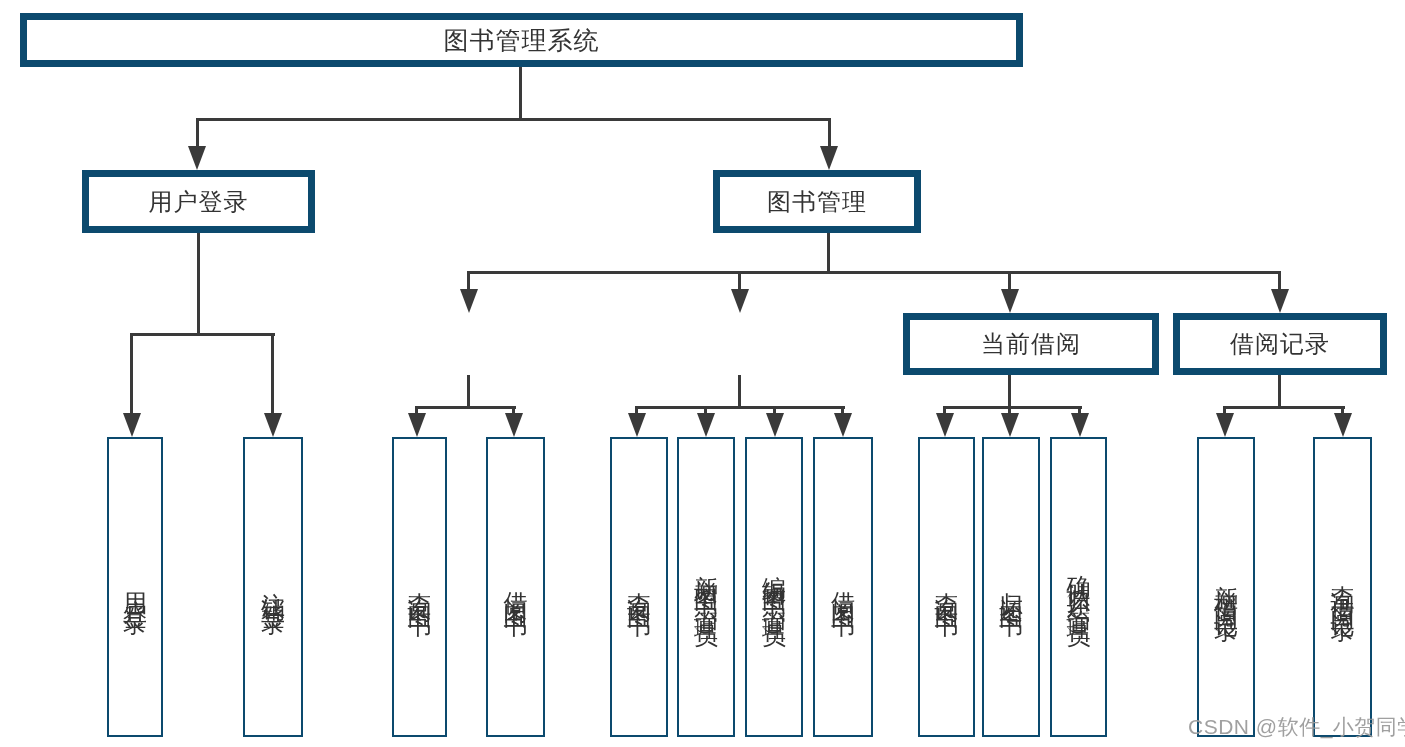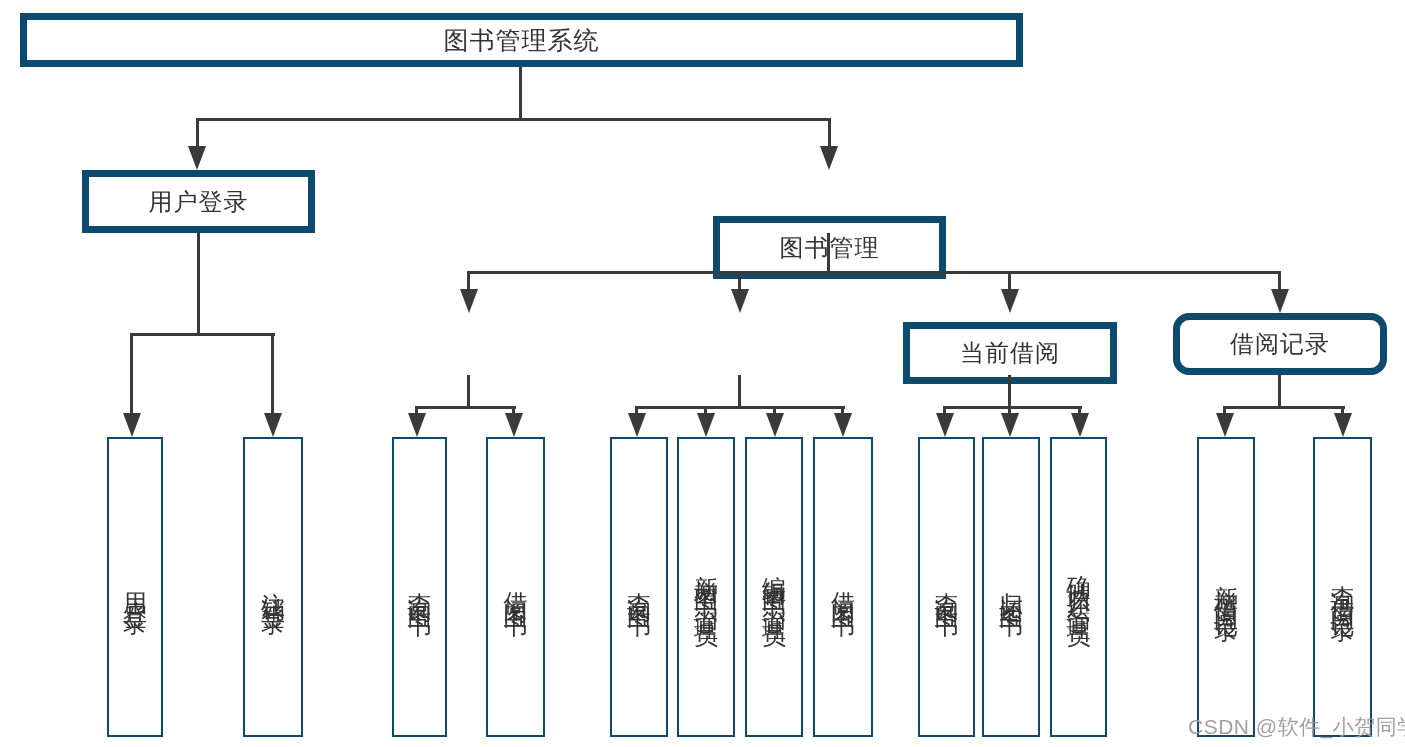--- a/index.html
+++ b/index.html
@@ -78,21 +78,21 @@
   <div class="vline" style="left:519px; top:67px; height:54px;"></div>
   <div class="hline" style="left:196px; top:118px; width:635px;"></div>
   <div class="vline" style="left:196px; top:118px; height:28px;"></div>
   <div class="arrow" style="left:188px; top:146px;"></div>
   <div class="vline" style="left:828px; top:118px; height:28px;"></div>
   <div class="arrow" style="left:820px; top:146px;"></div>
 
   <div class="box" style="left:82px; top:170px; width:233px; height:63px;">
     <span>用户登录</span>
   </div>
-  <div class="box" style="left:713px; top:170px; width:233px; height:63px;margin-top:46px;">
+  <div class="box" style="left:713px; top:170px; width:208px; height:63px;">
     <span>图书管理</span>
   </div>
 
   <div class="vline" style="left:197px; top:233px; height:103px;"></div>
   <div class="hline" style="left:130px; top:333px; width:145px;"></div>
   <div class="vline" style="left:130px; top:333px; height:80px;"></div>
   <div class="arrow" style="left:123px; top:413px;"></div>
   <div class="vline" style="left:271px; top:333px; height:80px;"></div>
   <div class="arrow" style="left:264px; top:413px;"></div>
 
@@ -100,24 +100,24 @@
   <div class="hline" style="left:467px; top:271px; width:814px;"></div>
   <div class="vline" style="left:467px; top:271px; height:18px;"></div>
   <div class="arrow" style="left:460px; top:289px;"></div>
   <div class="vline" style="left:738px; top:271px; height:18px;"></div>
   <div class="arrow" style="left:731px; top:289px;"></div>
   <div class="vline" style="left:1008px; top:271px; height:18px;"></div>
   <div class="arrow" style="left:1001px; top:289px;"></div>
   <div class="vline" style="left:1278px; top:271px; height:18px;"></div>
   <div class="arrow" style="left:1271px; top:289px;"></div>
 
-  <div class="box" style="left:903px; top:322px; width:214px; height:62px;text-align:right;">
+  <div class="box" style="left:903px; top:313px; width:256px; height:62px;text-align:right;">
     <span>当前借阅</span>
   </div>
-  <div class="box" style="left:1173px; top:313px; width:214px; height:62px;border-radius:16px;">
+  <div class="box" style="left:1173px; top:313px; width:214px; height:62px;">
     <span>借阅记录</span>
   </div>
 
   <div class="vline" style="left:467px; top:375px; height:34px;"></div>
   <div class="hline" style="left:415px; top:406px; width:101px;"></div>
   <div class="vline" style="left:415px; top:406px; height:7px;"></div>
   <div class="arrow" style="left:408px; top:413px;"></div>
   <div class="vline" style="left:512px; top:406px; height:7px;"></div>
   <div class="arrow" style="left:505px; top:413px;"></div>
 

